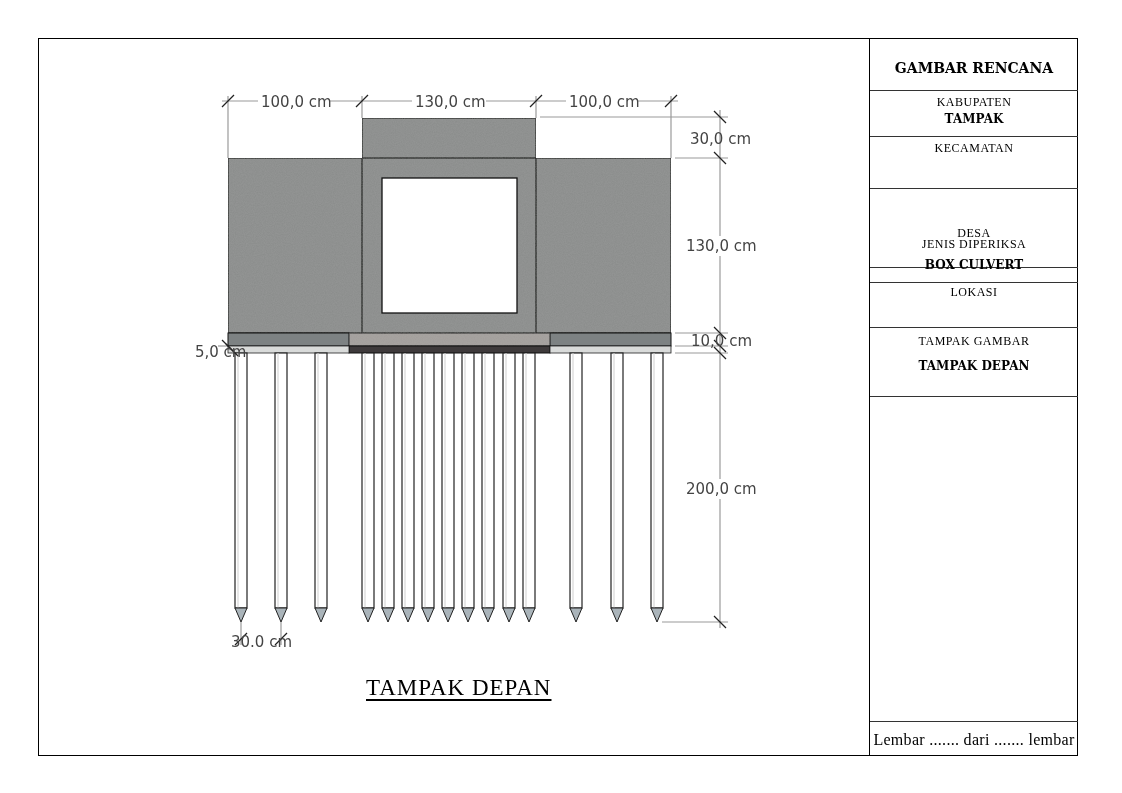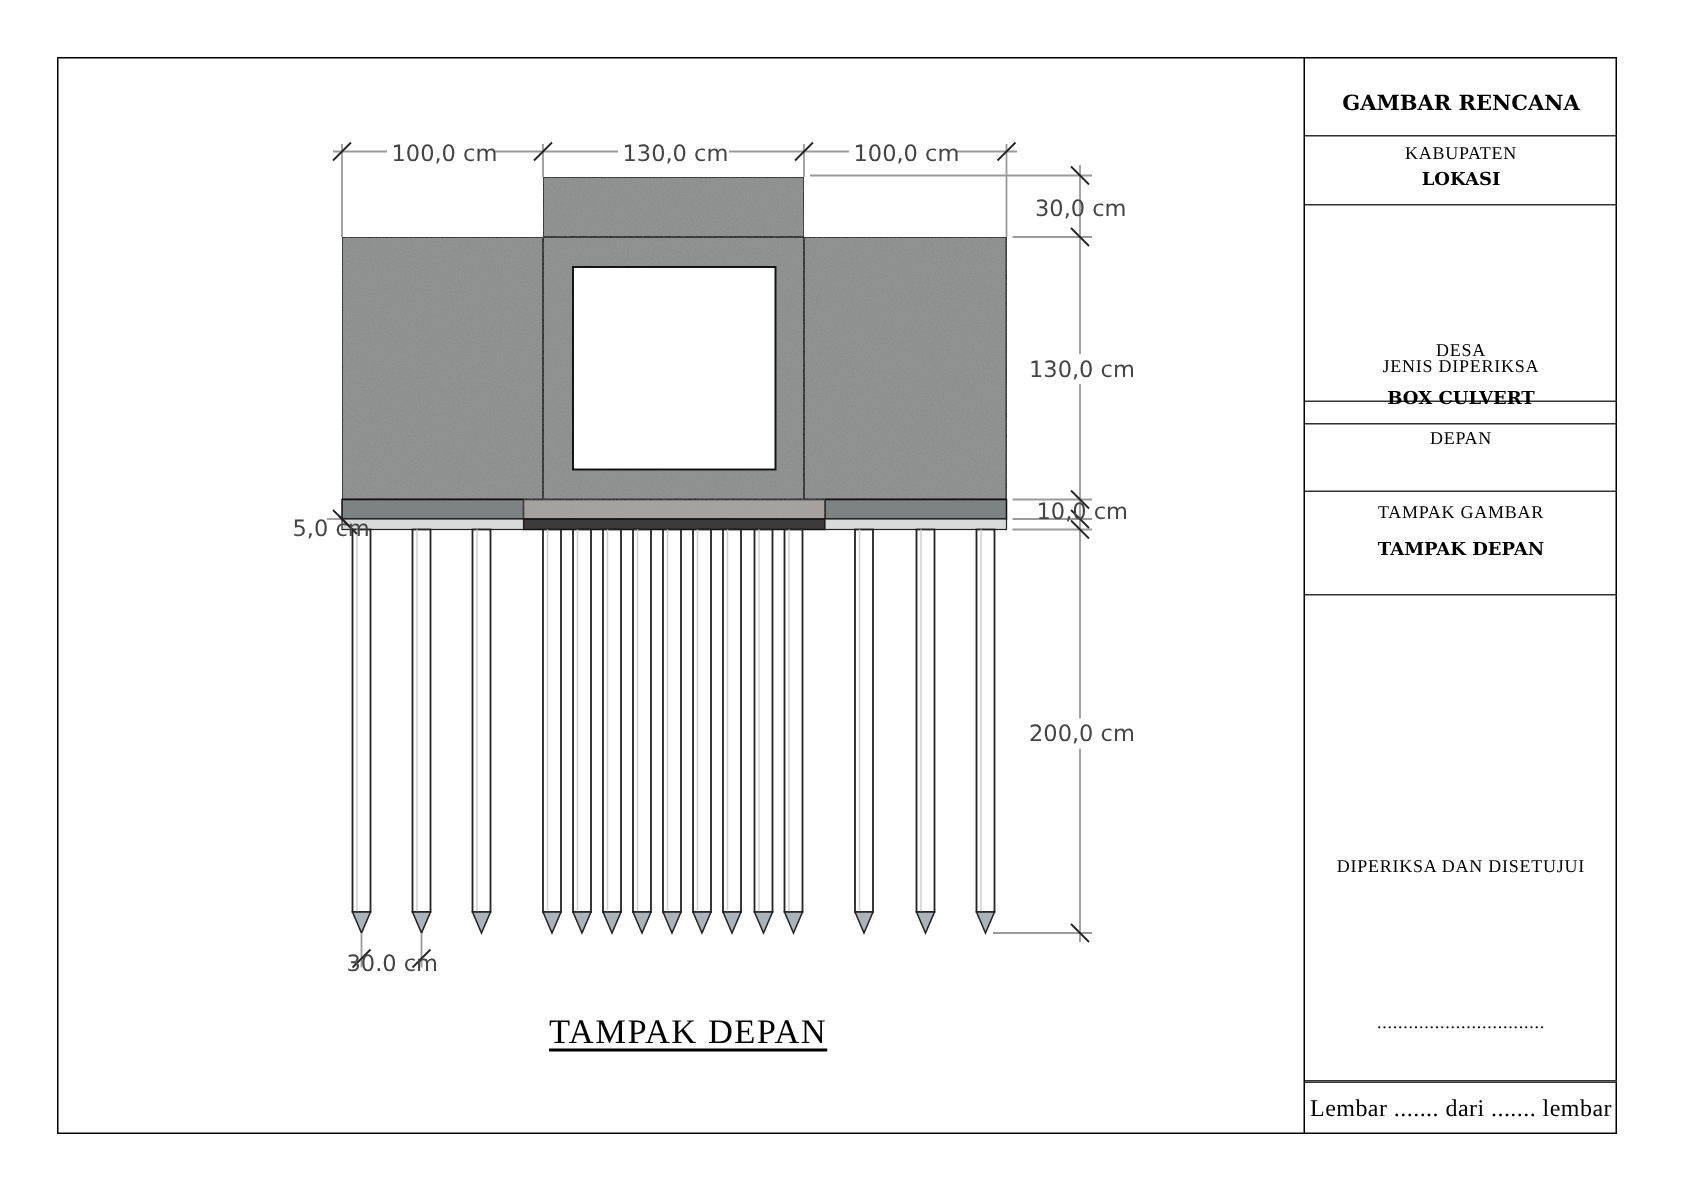--- a/index.html
+++ b/index.html
@@ -141,38 +141,38 @@
 </svg>
 
 <div class="caption">TAMPAK DEPAN</div>
 
 <div class="title-block">
   <div class="tb-cell" style="top:0;height:53px;padding-top:20px;">
     <span class="tb-title">GAMBAR RENCANA</span>
   </div>
   <div class="tb-cell" style="top:53px;height:46px;padding-top:4px;">
     <span class="tb-label">KABUPATEN</span>
-    <span class="tb-value" style="margin-top:2px;">LOKASI</span>
+    <span class="tb-value" style="margin-top:2px;">TAMPAK</span>
+  </div>
+  <div class="tb-cell" style="top:99px;height:52px;padding-top:4px;">
+    <span class="tb-label">KECAMATAN</span>
+    <span class="tb-value"></span>
   </div>
   <div class="tb-cell" style="top:151px;height:47px;padding-top:5px;margin-top:32px;">
     <span class="tb-label">DESA</span>
     <span class="tb-value"></span>
   </div>
   <div class="tb-cell" style="top:198px;height:47px;padding-top:1px;">
     <span class="tb-label">JENIS DIPERIKSA</span>
     <span class="tb-value" style="margin-top:6px;">BOX CULVERT</span>
   </div>
   <div class="tb-cell" style="top:245px;height:45px;padding-top:2px;">
-    <span class="tb-label">DEPAN</span>
+    <span class="tb-label">LOKASI</span>
     <span class="tb-value"></span>
   </div>
   <div class="tb-cell" style="top:290px;height:69px;padding-top:6px;">
     <span class="tb-label">TAMPAK GAMBAR</span>
     <span class="tb-value" style="margin-top:10px;">TAMPAK DEPAN</span>
-  </div>
-  <div class="tb-cell" style="top:523px;height:160px;padding-top:9px;">
-    <span class="tb-label">DIPERIKSA DAN DISETUJUI</span>
-    <span class="tb-label" style="position:absolute;left:0;right:0;top:113px;">................................</span>
   </div>
   <div class="tb-cell" style="top:683px;height:34px;padding-top:9px;border-bottom:none;border-top:1px solid #333;">
     <span class="tb-label" style="font-size:16px;letter-spacing:0.3px;">Lembar ....... dari ....... lembar</span>
   </div>
 </div>
 
 </body></html>

